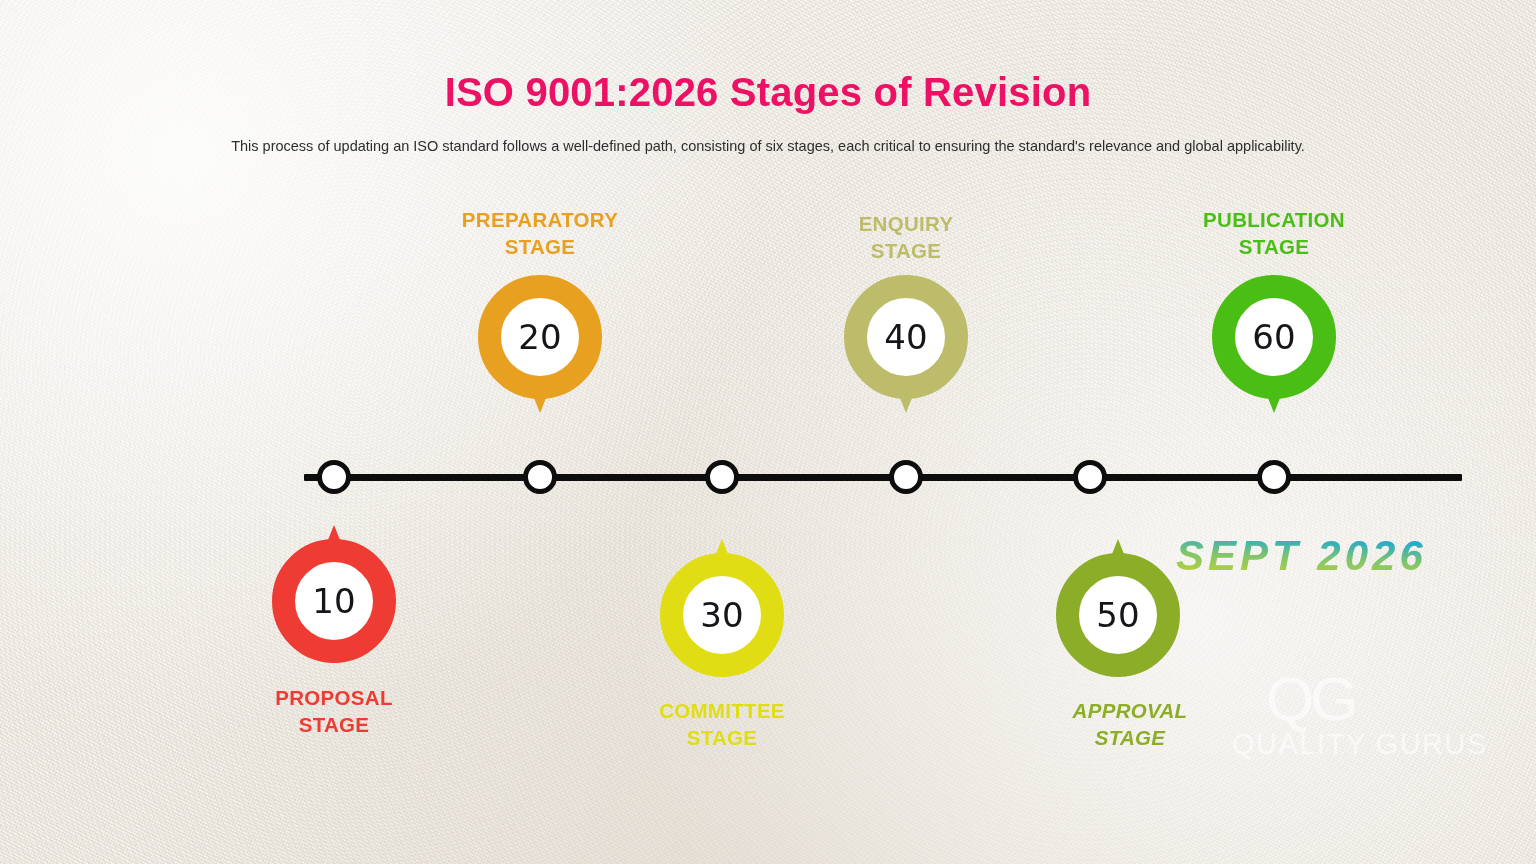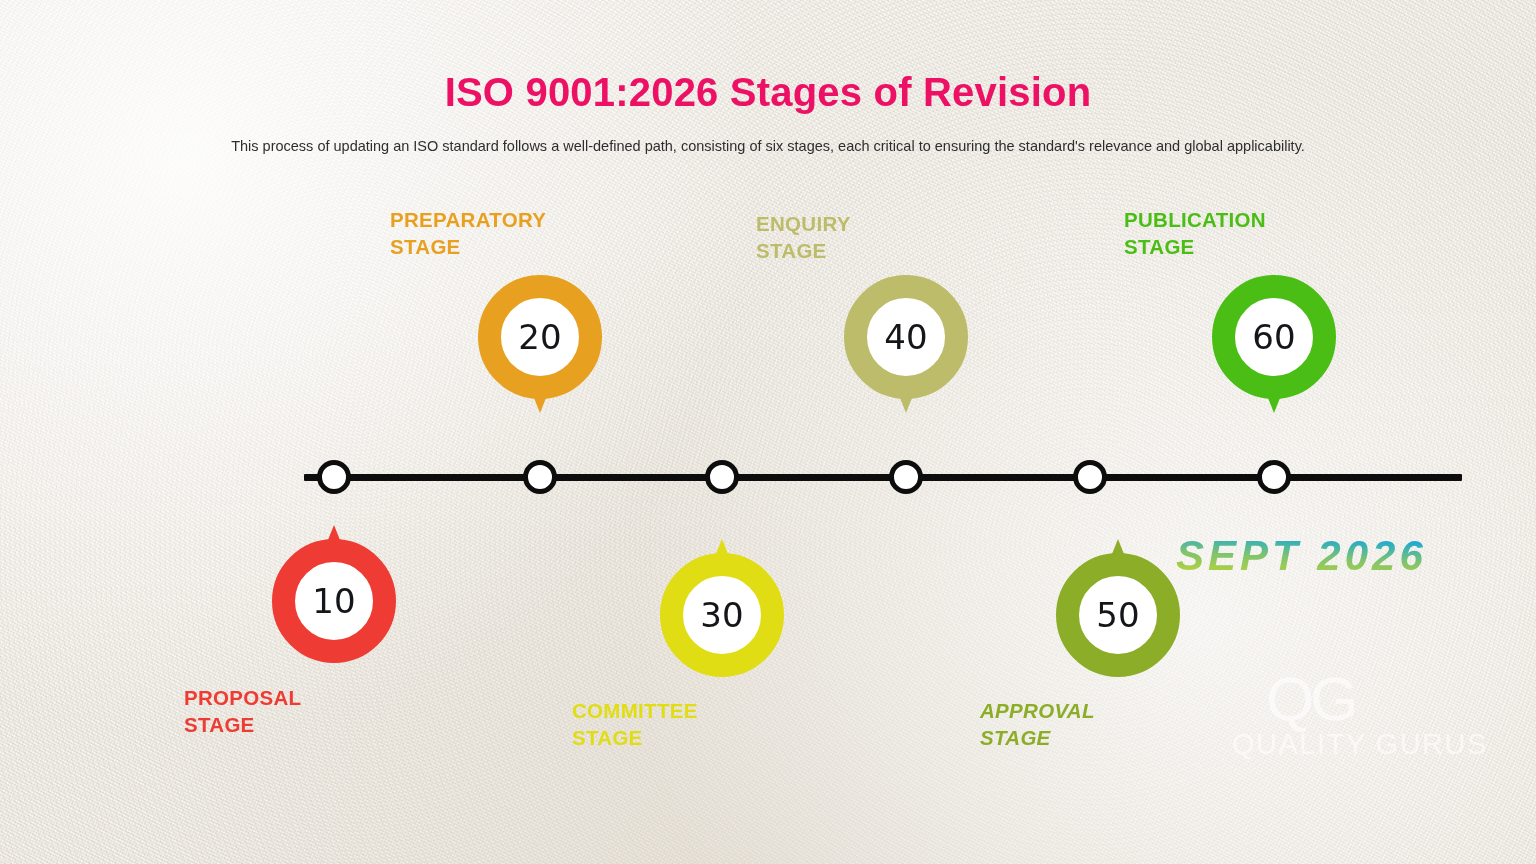--- a/index.html
+++ b/index.html
@@ -128,21 +128,21 @@
   .pin-up .pin-tail {
     bottom: 88px;
     border-bottom-width: 50px;
     border-bottom-style: solid;
   }
 
   
   .stage-label {
     position: absolute;
     width: 300px;
-    text-align: left;
+    text-align: center;
     font-size: 20.5px;
     font-weight: bold;
     line-height: 1.34;
     letter-spacing: 0.3px;
   }
 
   
   #date-badge {
     position: absolute;
     left: 1168px;

